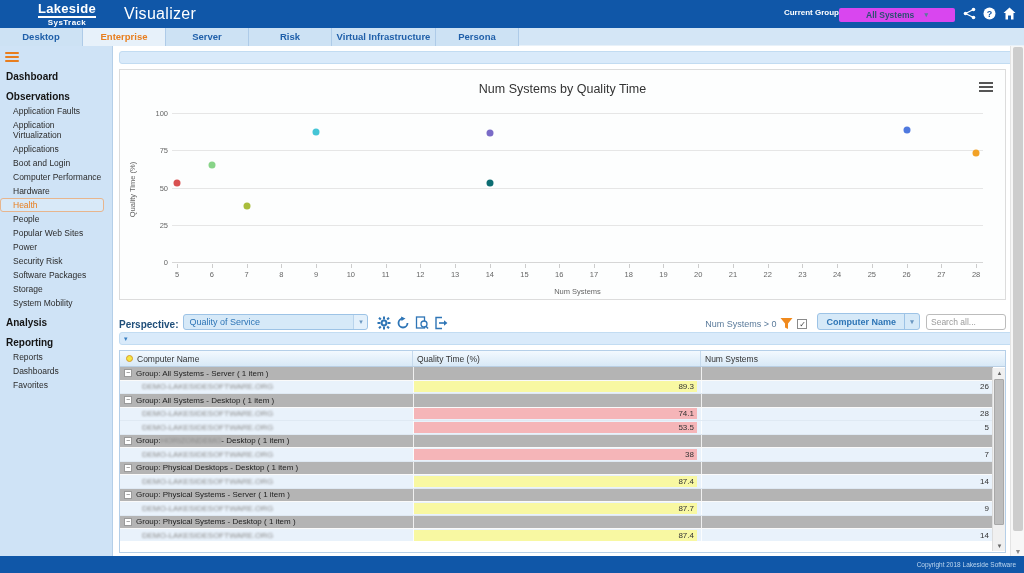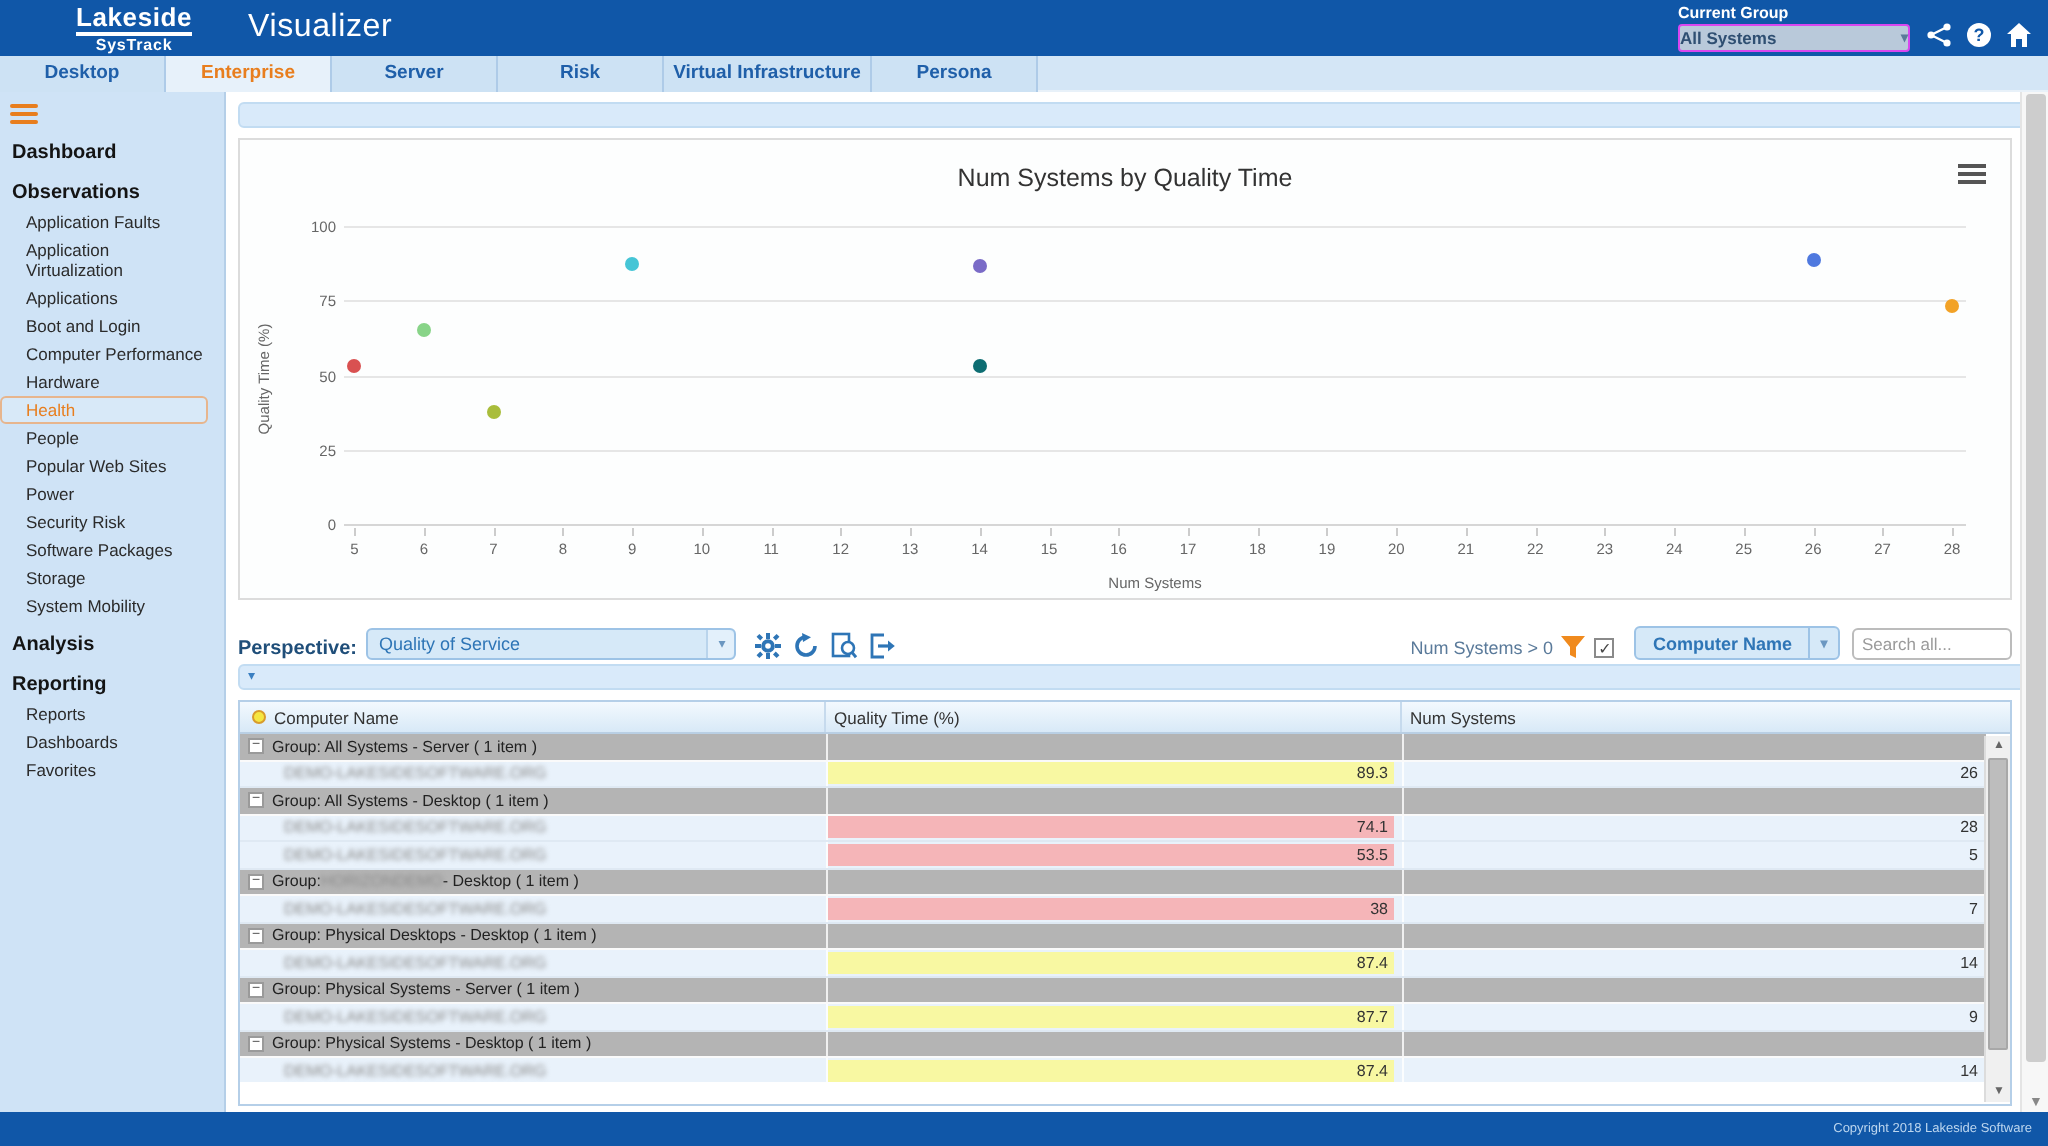--- a/index.html
+++ b/index.html
@@ -6,23 +6,23 @@
   html,body { width:1024px; height:573px; font-family:"Liberation Sans", sans-serif; background:#fff; overflow:hidden; }
   .app { position:relative; width:1024px; height:573px; }
 
   
   .header { position:absolute; top:0; left:0; width:1024px; height:28px; background:#1057a8; display:flex; align-items:center; }
   .logo { margin-left:38px; text-align:center; color:#fff; line-height:1; }
   .logo-top { font-size:13px; font-weight:bold; border-bottom:2px solid #fff; padding-bottom:1px; letter-spacing:0.3px; }
   .logo-bottom { font-size:8px; font-weight:bold; margin-top:1px; letter-spacing:0.4px; }
   .app-title { color:#fff; font-size:16px; margin-left:28px; font-weight:normal; letter-spacing:0.3px; }
   .header-right { margin-left:auto; display:flex; align-items:flex-end; gap:8px; padding-right:8px; }
-  .cg { display:flex; flex-direction:column; }
+  .cg { display:flex; flex-direction:row; }
   .cg-label { color:#fff; font-size:8px; font-weight:bold; margin-bottom:1px; }
-  .cg-select { width:116px; height:14px; background:#b9c9da; border:1px solid #d946ef; border-radius:2px; display:flex; align-items:center; font-size:8.5px; color:#2f4f72; font-weight:bold; padding:0 0; }
+  .cg-select { width:116px; height:14px; background:#b9c9da; border:7px solid #d946ef; border-radius:2px; display:flex; align-items:center; font-size:8.5px; color:#2f4f72; font-weight:bold; padding:0 20px; }
   .cg-select .arr { margin-left:auto; color:#5a7a9a; font-size:7px; }
   .hicons { display:flex; gap:7px; align-items:center; padding-bottom:2px; }
   .hicon { width:13px; height:13px; display:flex; align-items:center; justify-content:center; }
 
   
   .tabbar { position:absolute; top:28px; left:0; width:1024px; height:18px; background:#d4e6f6; border-bottom:1px solid #e8f1f9; display:flex; }
   .tab { width:83px; height:18px; line-height:17px; text-align:center; font-size:9.5px; font-weight:bold; color:#1f5fa9; background:#cde2f4; border-right:1px solid #aecbe8; cursor:default; }
   .tab.wide { width:104px; }
   .tab.active { background:#e7f1fa; color:#e87e1e; }
 

